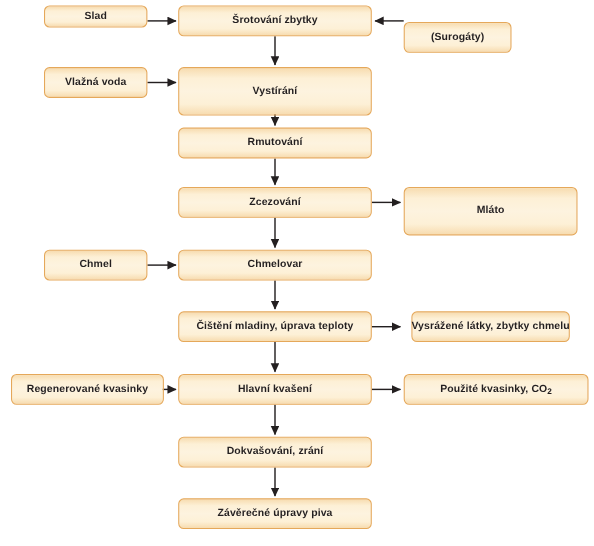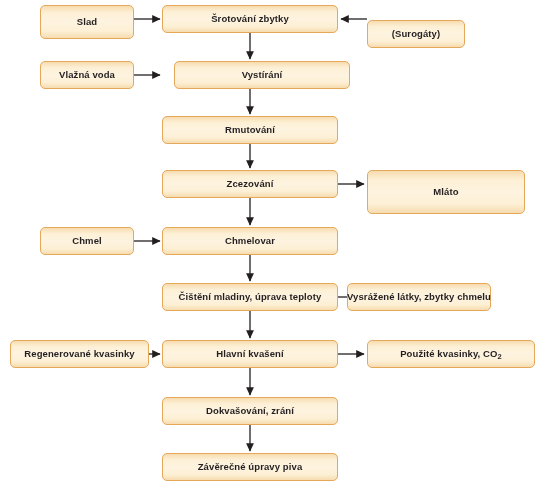--- a/index.html
+++ b/index.html
@@ -81,54 +81,54 @@
         <line x1="250" y1="255" x2="250" y2="281" stroke="#231f20" stroke-width="1.3" marker-end="url(#arrowhead)"></line>
         <line x1="338" y1="297" x2="364" y2="297" stroke="#231f20" stroke-width="1.3" marker-end="url(#arrowhead)"></line>
         <line x1="250" y1="311" x2="250" y2="338" stroke="#231f20" stroke-width="1.3" marker-end="url(#arrowhead)"></line>
         <line x1="142" y1="354" x2="160" y2="354" stroke="#231f20" stroke-width="1.3" marker-end="url(#arrowhead)"></line>
         <line x1="338" y1="354" x2="364" y2="354" stroke="#231f20" stroke-width="1.3" marker-end="url(#arrowhead)"></line>
         <line x1="250" y1="368" x2="250" y2="395" stroke="#231f20" stroke-width="1.3" marker-end="url(#arrowhead)"></line>
         <line x1="250" y1="425" x2="250" y2="451" stroke="#231f20" stroke-width="1.3" marker-end="url(#arrowhead)"></line>
       </g>
   </svg>
   <div id="node-layer">
-      <div class="node" style="left: 40px; top: 5px; width: 94px; height: 34px;">
+      <div class="node" style="left: 40px; top: 5px; width: 94px; height: 20px;">
         <span class="node-label">Slad</span>
       </div>
       <div class="node" style="left: 162px; top: 5px; width: 176px; height: 28px;">
         <span class="node-label">Šrotování zbytky</span>
       </div>
       <div class="node" style="left: 367px; top: 5px; width: 98px; height: 28px; margin-top: 15px;">
         <span class="node-label">(Surogáty)</span>
       </div>
       <div class="node" style="left: 40px; top: 61px; width: 94px; height: 28px;">
         <span class="node-label">Vlažná voda</span>
       </div>
-      <div class="node" style="left: 174px; top: 61px; width: 176px; height: 28px; justify-content: center;">
+      <div class="node" style="left: 162px; top: 61px; width: 176px; height: 44px; justify-content: center;">
         <span class="node-label">Vystírání</span>
       </div>
       <div class="node" style="left: 162px; top: 116px; width: 176px; height: 28px;">
         <span class="node-label">Rmutování</span>
       </div>
       <div class="node" style="left: 162px; top: 170px; width: 176px; height: 28px;">
         <span class="node-label">Zcezování</span>
       </div>
       <div class="node" style="left: 367px; top: 170px; width: 158px; height: 44px;">
         <span class="node-label">Mláto</span>
       </div>
       <div class="node" style="left: 40px; top: 227px; width: 94px; height: 28px;">
         <span class="node-label">Chmel</span>
       </div>
       <div class="node" style="left: 162px; top: 227px; width: 176px; height: 28px;">
         <span class="node-label">Chmelovar</span>
       </div>
       <div class="node" style="left: 162px; top: 283px; width: 176px; height: 28px;">
         <span class="node-label">Čištění mladiny, úprava teploty</span>
       </div>
-      <div class="node" style="left: 347px; top: 283px; width: 144px; height: 28px;">
+      <div class="node" style="left: 374px; top: 283px; width: 144px; height: 28px;">
         <span class="node-label">Vysrážené látky, zbytky chmelu</span>
       </div>
       <div class="node" style="left: 10px; top: 340px; width: 139px; height: 28px;">
         <span class="node-label">Regenerované kvasinky</span>
       </div>
       <div class="node" style="left: 162px; top: 340px; width: 176px; height: 28px;">
         <span class="node-label">Hlavní kvašení</span>
       </div>
       <div class="node" style="left: 367px; top: 340px; width: 168px; height: 28px;">
         <span class="node-label">Použité kvasinky, CO<sub>2</sub></span>

